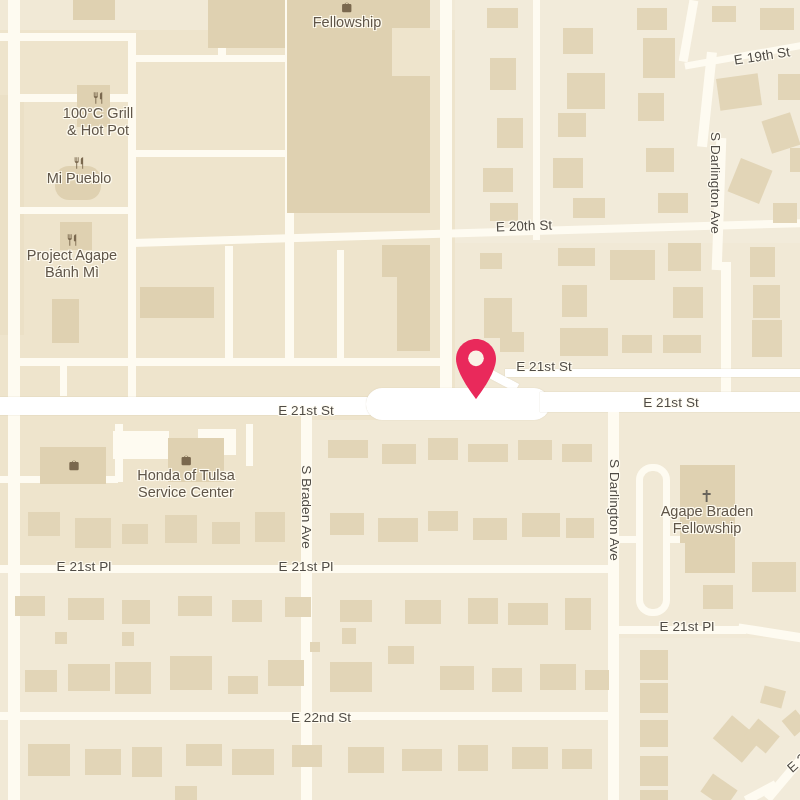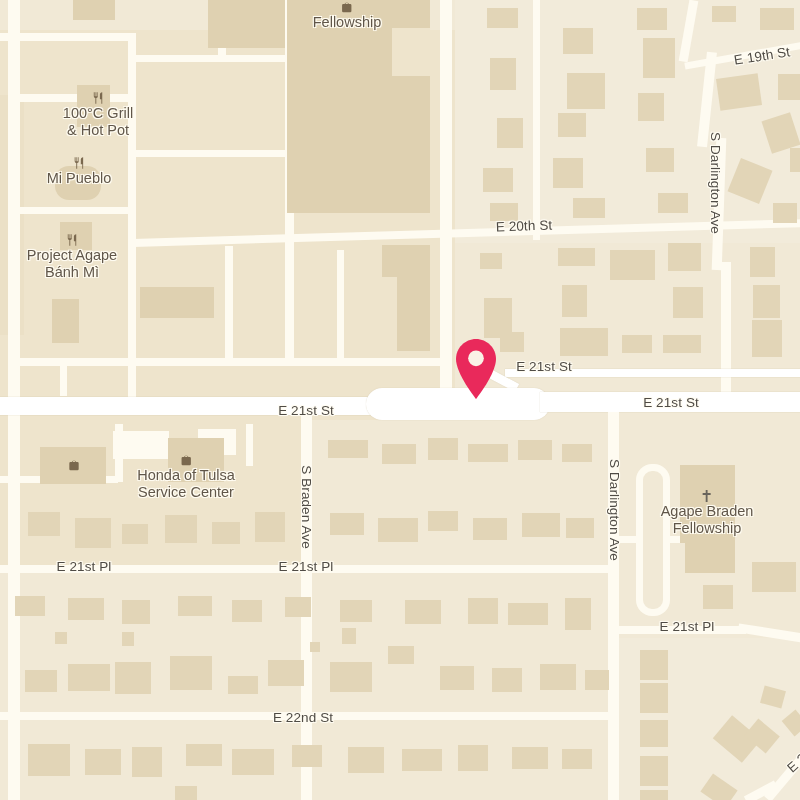--- a/index.html
+++ b/index.html
@@ -224,21 +224,21 @@
   <div class="street-label" style="left:524px;top:226px;--rot:-2deg">E 20th St</div>
   <div class="street-label" style="left:544px;top:366px">E 21st St</div>
   <div class="street-label" style="left:671px;top:402px">E 21st St</div>
   <div class="street-label" style="left:306px;top:410px">E 21st St</div>
   <div class="street-label" style="left:715px;top:183px;--rot:90deg">S Darlington Ave</div>
   <div class="street-label" style="left:306px;top:507px;--rot:90deg">S Braden Ave</div>
   <div class="street-label" style="left:614px;top:510px;--rot:90deg">S Darlington Ave</div>
   <div class="street-label" style="left:84px;top:566px">E 21st Pl</div>
   <div class="street-label" style="left:306px;top:566px">E 21st Pl</div>
   <div class="street-label" style="left:687px;top:626px">E 21st Pl</div>
-  <div class="street-label" style="left:303px;top:717px">E 22nd St</div>
+  <div class="street-label" style="left:321px;top:717px">E 22nd St</div>
   <div class="street-label" style="left:797px;top:763px;--rot:-42deg">E 2</div>
 
   <div class="poi" style="left:347px;top:0px">
     <div class="poi-icon">
       <svg viewBox="0 0 24 24">
           <path d="M18 7h-2.2a4 4 0 0 0-7.6 0H6a2 2 0 0 0-2 2v10a2 2 0 0 0 2 2h12a2 2 0 0 0 2-2V9a2 2 0 0 0-2-2zm-6-2.4A2.4 2.4 0 0 1 14.3 7H9.7A2.4 2.4 0 0 1 12 4.6z"></path>
         </svg>
     </div>
     <div class="poi-label">
         <span>Fellowship</span>

